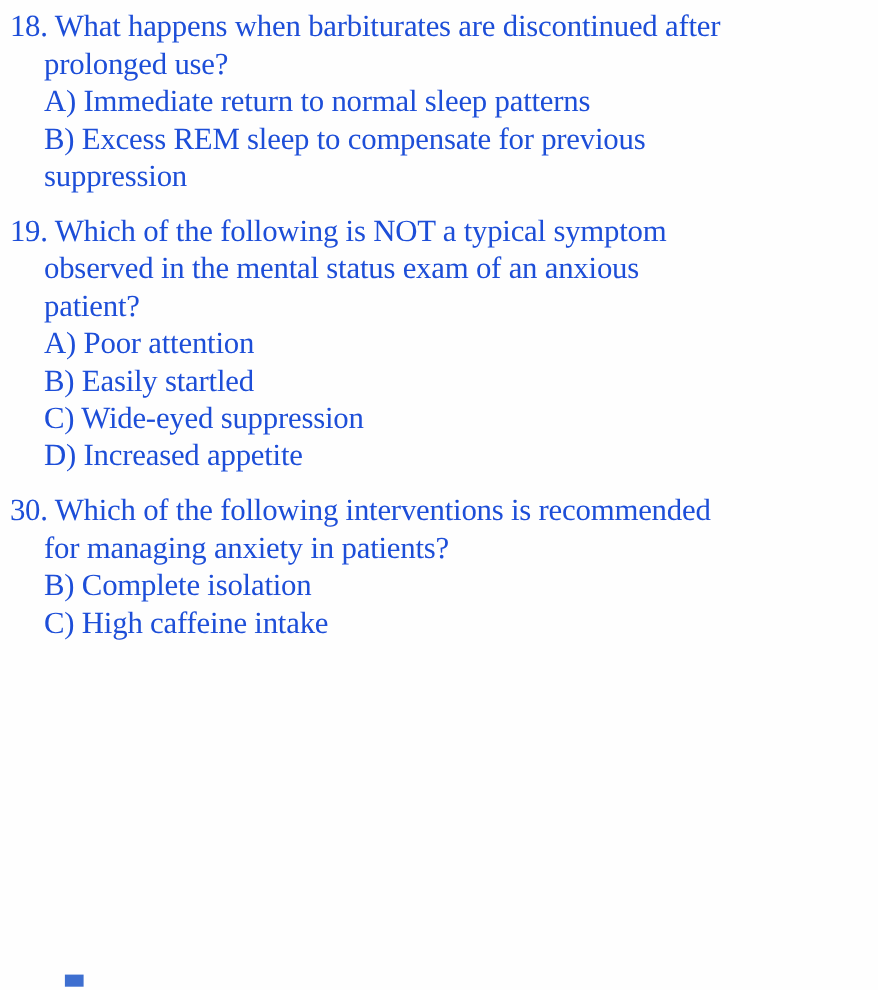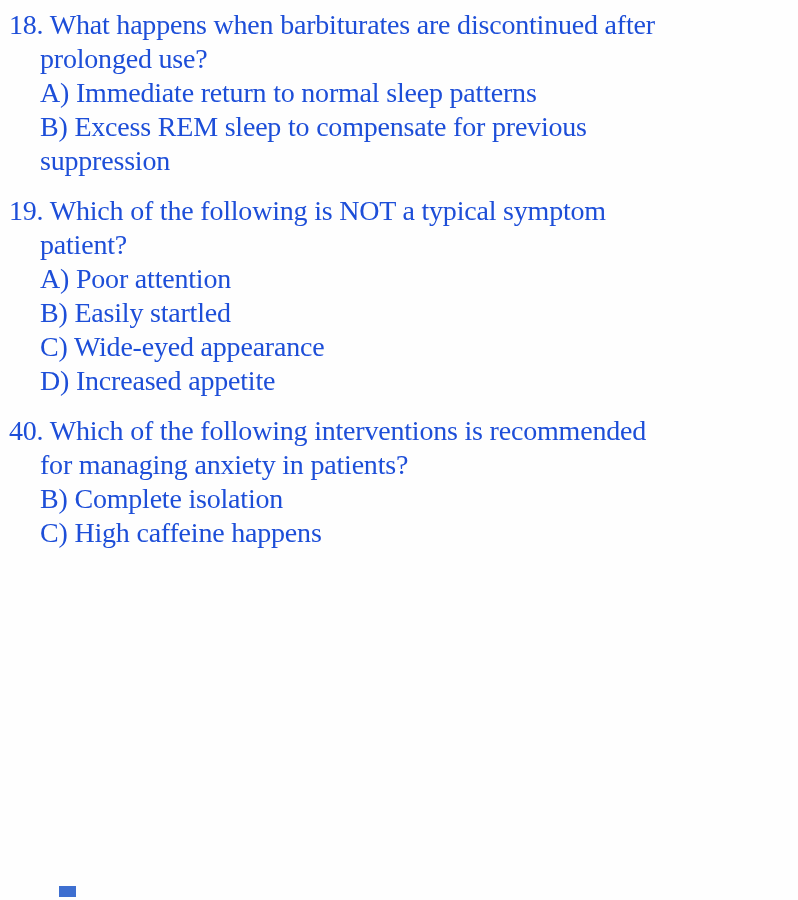--- a/index.html
+++ b/index.html
@@ -47,29 +47,30 @@
   <div class="question">
     <div class="ln num">18. What happens when barbiturates are discontinued after</div>
     <div class="ln body">prolonged use?</div>
     <div class="ln body">A) Immediate return to normal sleep patterns</div>
     <div class="ln body">B) Excess REM sleep to compensate for previous</div>
     <div class="ln body">suppression</div>
   </div>
 
   <div class="question">
     <div class="ln num">19. Which of the following is NOT a typical symptom</div>
+    <div class="ln body">observed in the mental status exam of an anxious</div>
     <div class="ln body">patient?</div>
     <div class="ln body">A) Poor attention</div>
     <div class="ln body">B) Easily startled</div>
-    <div class="ln body">C) Wide-eyed appearance</div>
+    <div class="ln body">C) Wide-eyed suppression</div>
     <div class="ln body">D) Increased appetite</div>
   </div>
 
   <div class="question">
-    <div class="ln num">40. Which of the following interventions is recommended</div>
+    <div class="ln num">30. Which of the following interventions is recommended</div>
     <div class="ln body">for managing anxiety in patients?</div>
     <div class="ln body">B) Complete isolation</div>
-    <div class="ln body">C) High caffeine happens</div>
+    <div class="ln body">C) High caffeine intake</div>
   </div>
 
 </div>
 
 <div class="scan-mark"></div>
 
 </body></html>

